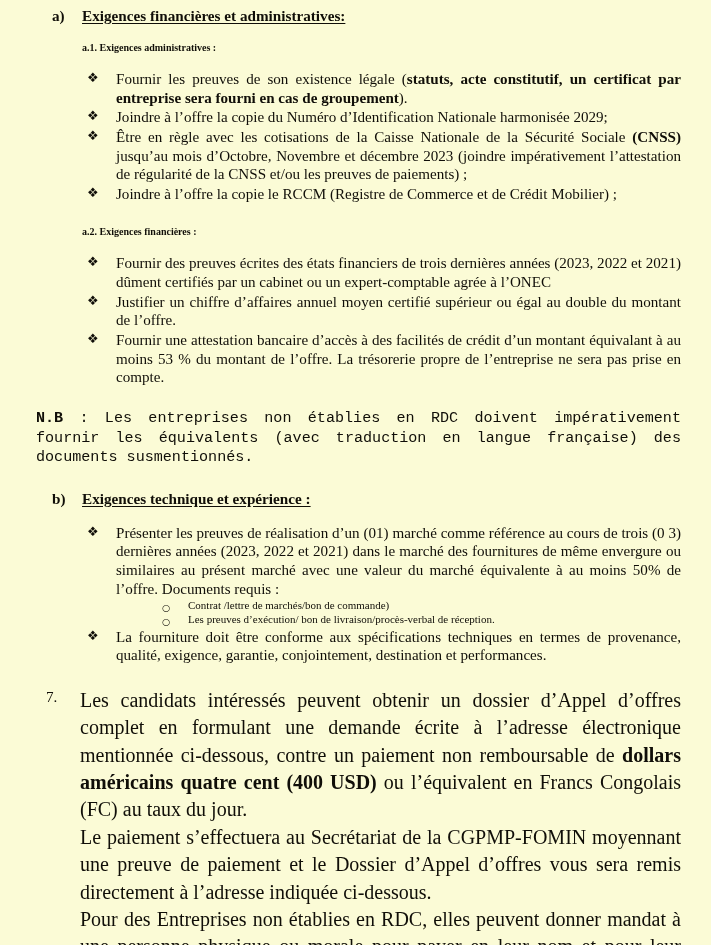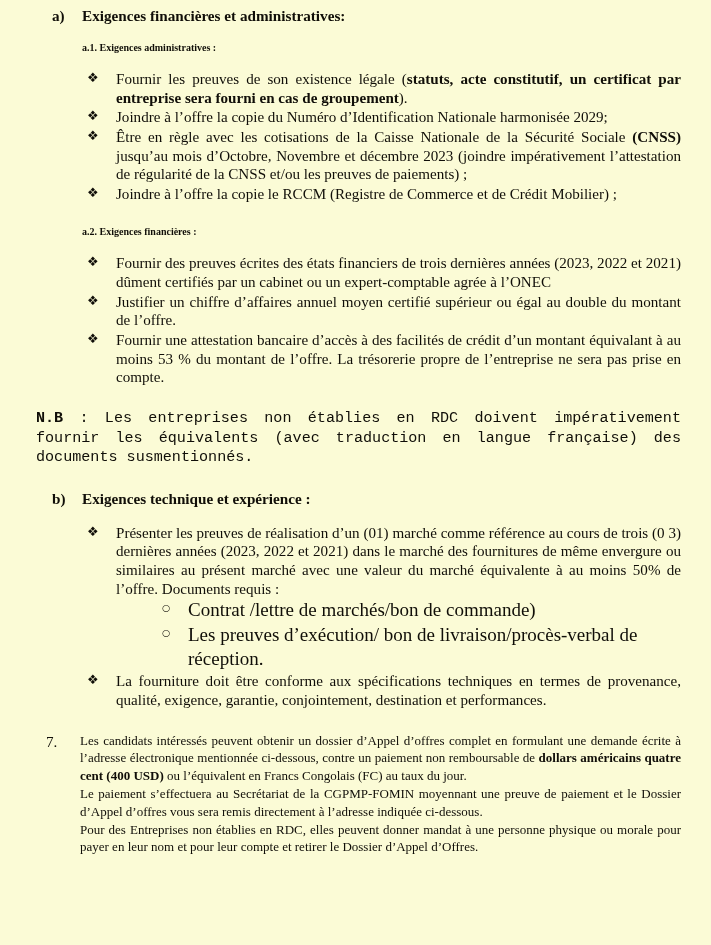--- a/index.html
+++ b/index.html
@@ -33,20 +33,21 @@
     font-size: 15.2px;
     line-height: 1.25;
   }
   .letter-head .marker {
     font-weight: bold;
     width: 30px;
     flex: 0 0 30px;
   }
   .letter-head .htext {
     font-weight: bold;
+    text-decoration: underline;
     text-underline-offset: 2px;
   }
 
   
   .sub-head {
     margin: 0 0 0 52px;
     font-weight: bold;
     font-size: 10px;
     line-height: 1.3;
   }
@@ -78,21 +79,21 @@
 
   
   ul.circle {
     list-style: none;
     margin: 0;
     padding: 0 0 0 44px;
   }
   ul.circle > li {
     position: relative;
     padding-left: 28px;
-    font-size: 19px;
+    font-size: 11px;
     line-height: 1.28;
     text-align: left;
   }
   ul.circle > li::before {
     content: "\25CB";
     position: absolute;
     left: 2px;
     top: 0;
     font-size: 9.5px;
     font-family: "DejaVu Sans", sans-serif;
@@ -119,21 +120,21 @@
     flex: 0 0 34px;
     width: 34px;
     font-size: 15.1px;
     line-height: 1.37;
   }
   .num-clause .body {
     flex: 1 1 auto;
   }
   .num-clause .body p {
     margin: 0;
-    font-size: 13px;
+    font-size: 20px;
     line-height: 1.37;
     text-align: justify;
     text-justify: inter-word;
   }
   .gap-m  { height: 16px; }
   .gap-l  { height: 21px; }
 </style>
 </head>
 <body>
 

